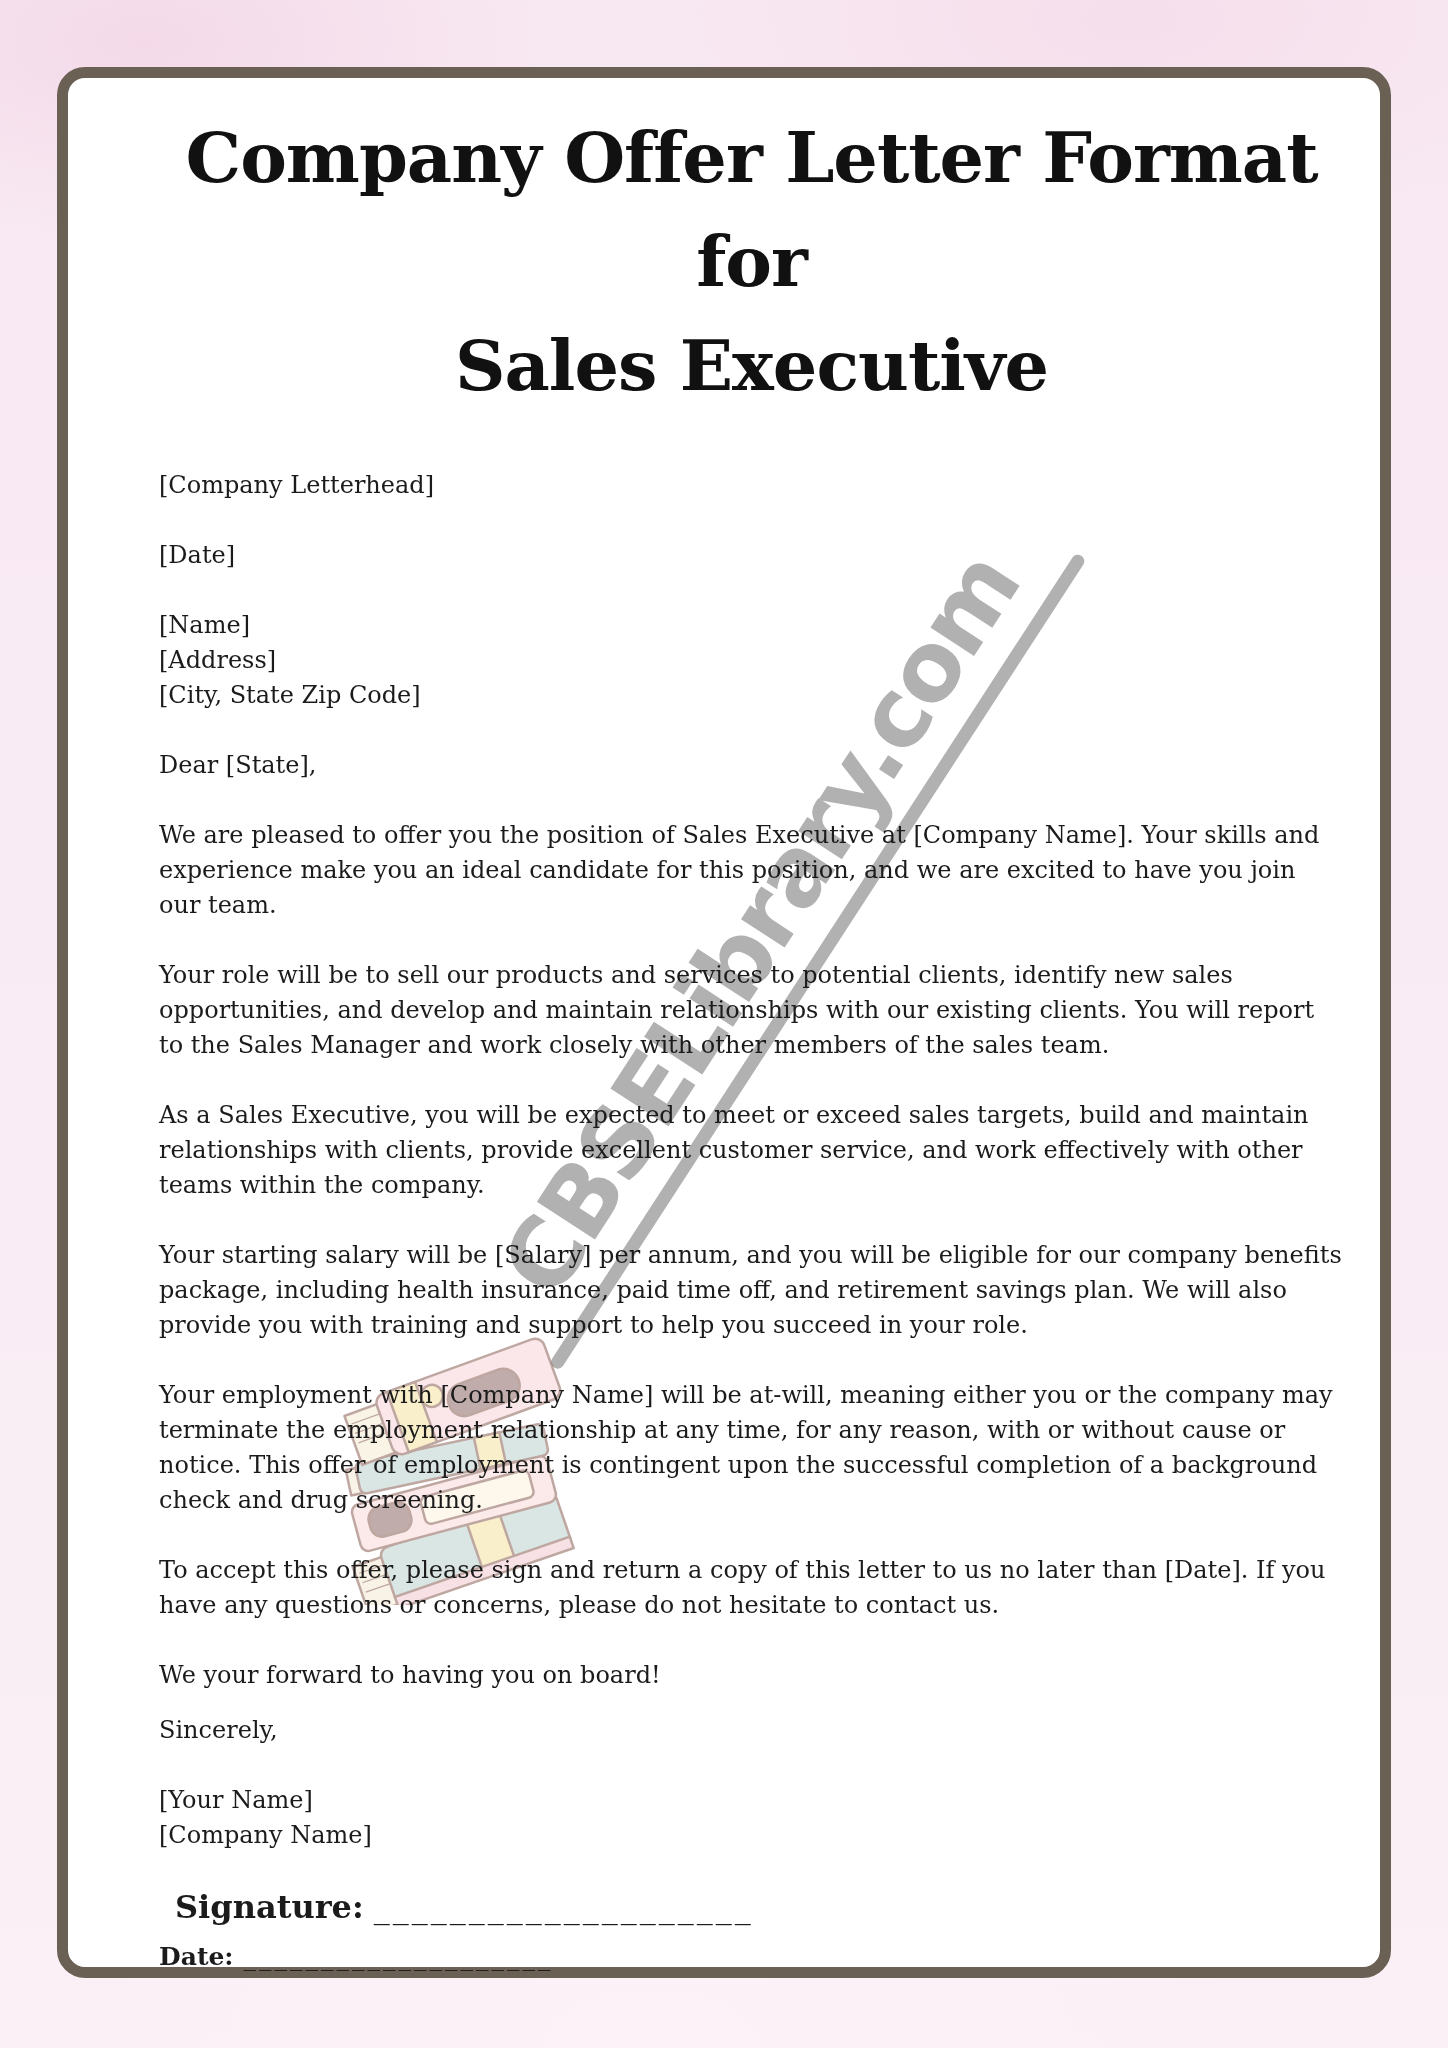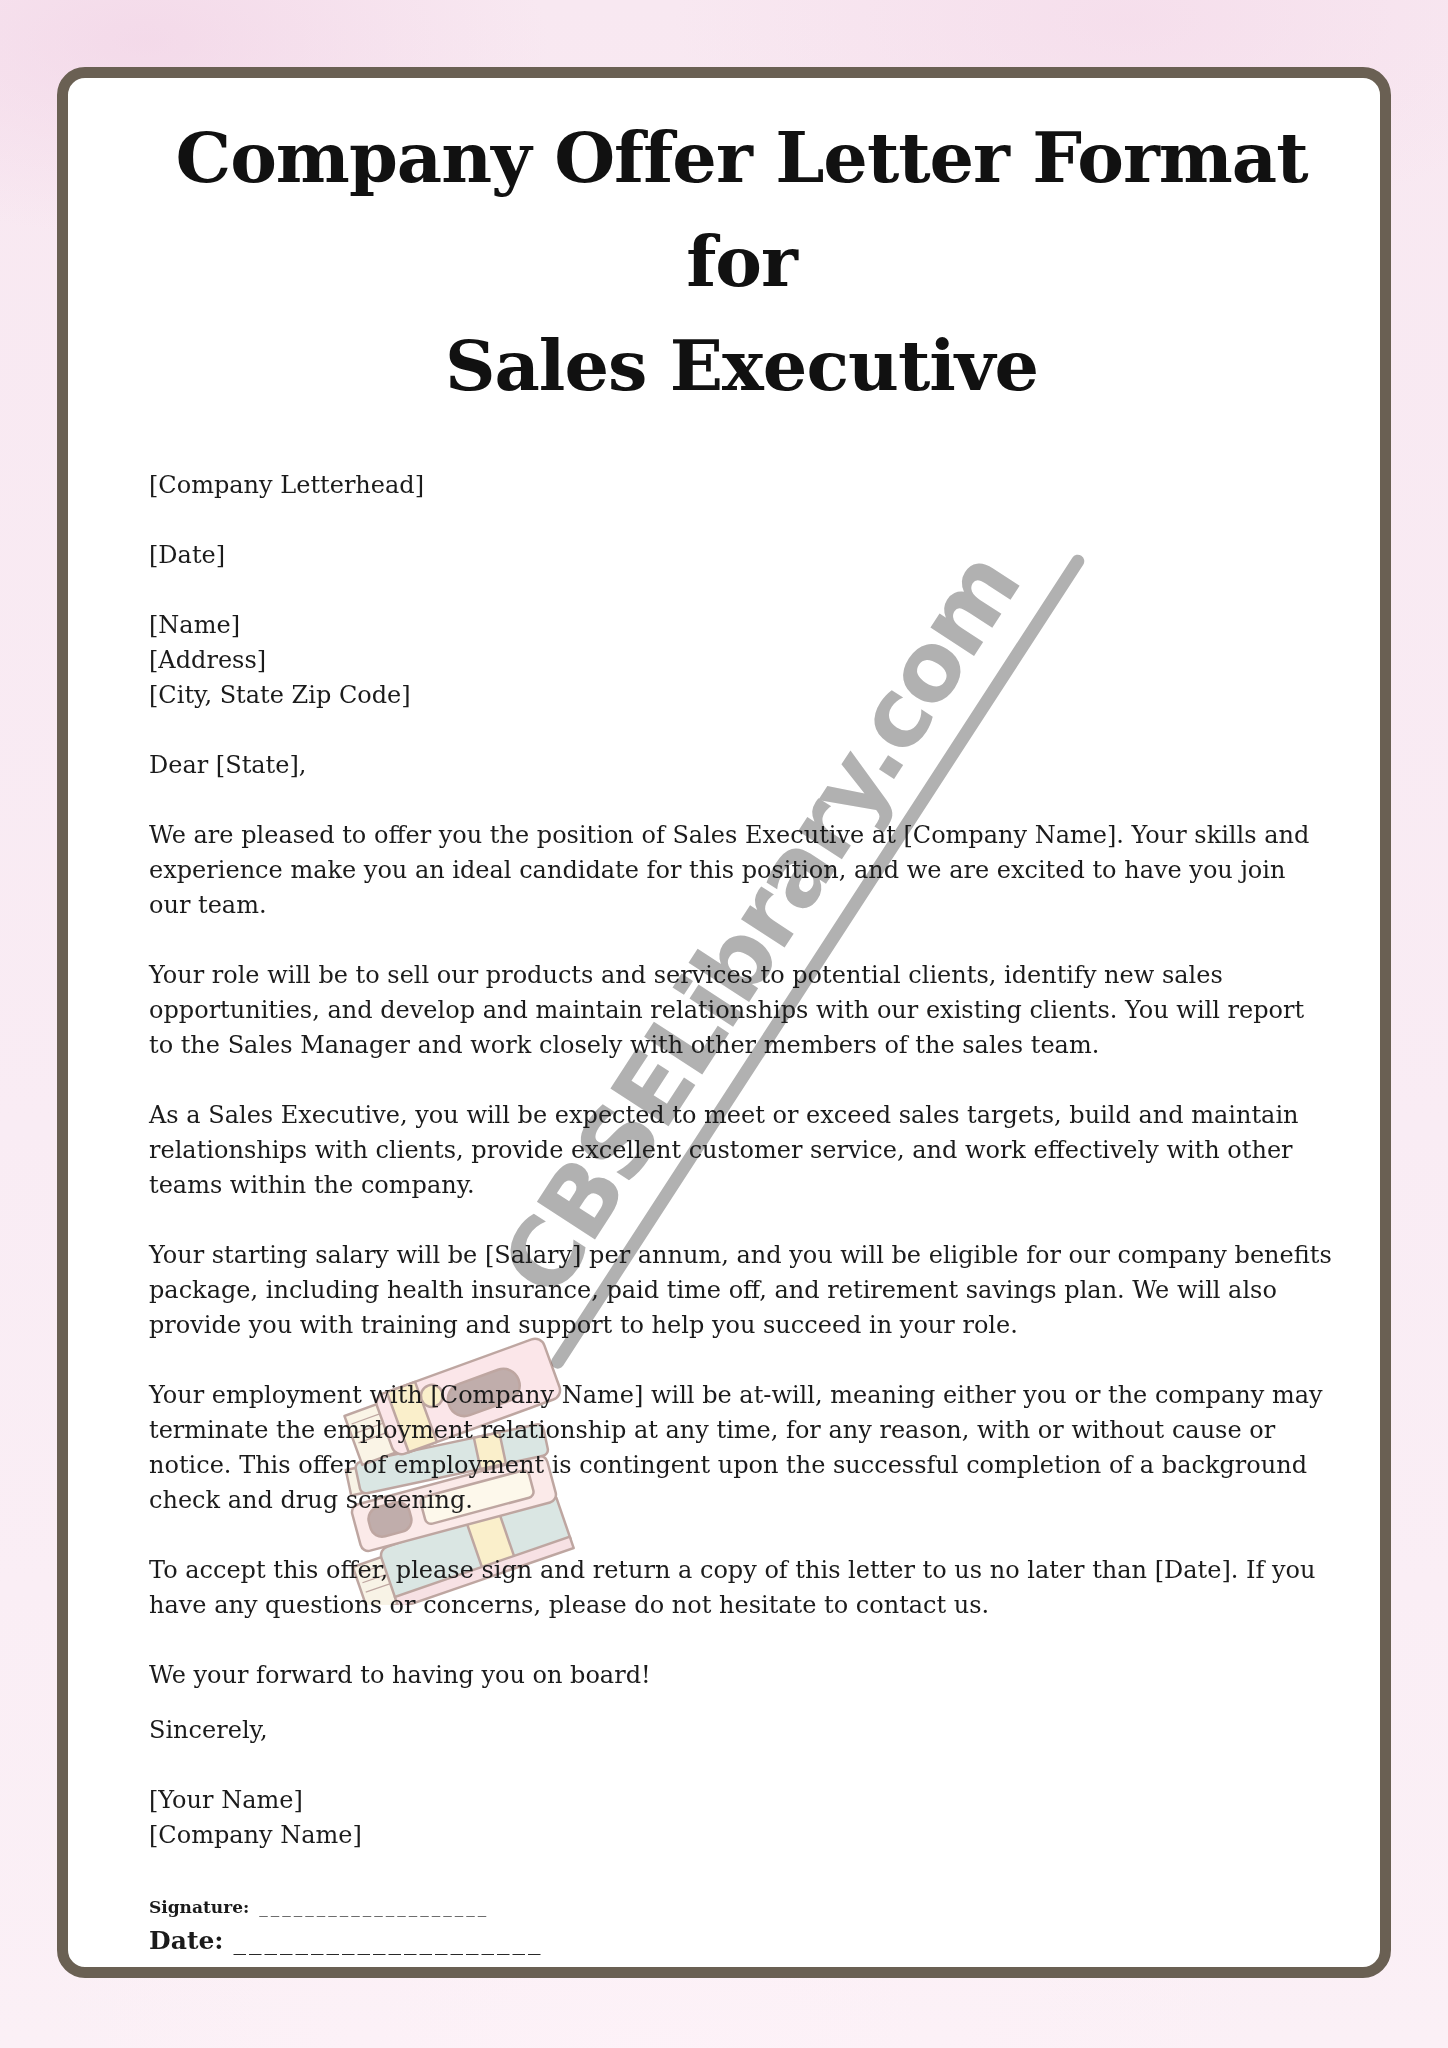--- a/index.html
+++ b/index.html
@@ -57,21 +57,21 @@
     margin-top: 14px;
     background: #b1b1b1;
     border-radius: 7px;
   }
 
   .books { position: absolute; left: 258px; top: 1252px; opacity: .55; }
 
   
   .content {
     position: absolute;
-    left: 81px;
+    left: 91px;
     top: 0;
     width: 1185px;
     z-index: 1;
     color: #1b1b1b;
     font-size: 24px;
     line-height: 35px;
   }
 
   h1.doc-title {
     margin: 28px -40px 50px;
@@ -82,21 +82,21 @@
     letter-spacing: -1px;
     color: #111111;
     text-align: center;
   }
   h1.doc-title span { display: block; }
 
   p.block { margin: 0 0 35px 0; }
   p.block.tight { margin-bottom: 20px; }
   .line { display: block; }
 
-  .sig-row { margin: 0; font-size: 17px; line-height: 38px; }
+  .sig-row { margin: 16px; font-size: 32px; line-height: 38px; }
   .sig-row .label { font-weight: 700; }
   .date-row { margin: 0; font-size: 25px; line-height: 30px; }
   .date-row .label { font-weight: 700; }
   .dashes { letter-spacing: 3px; margin-left: 10px; }
 </style>
 </head>
 <body>
 
 <div class="stage">
   <div class="card">

